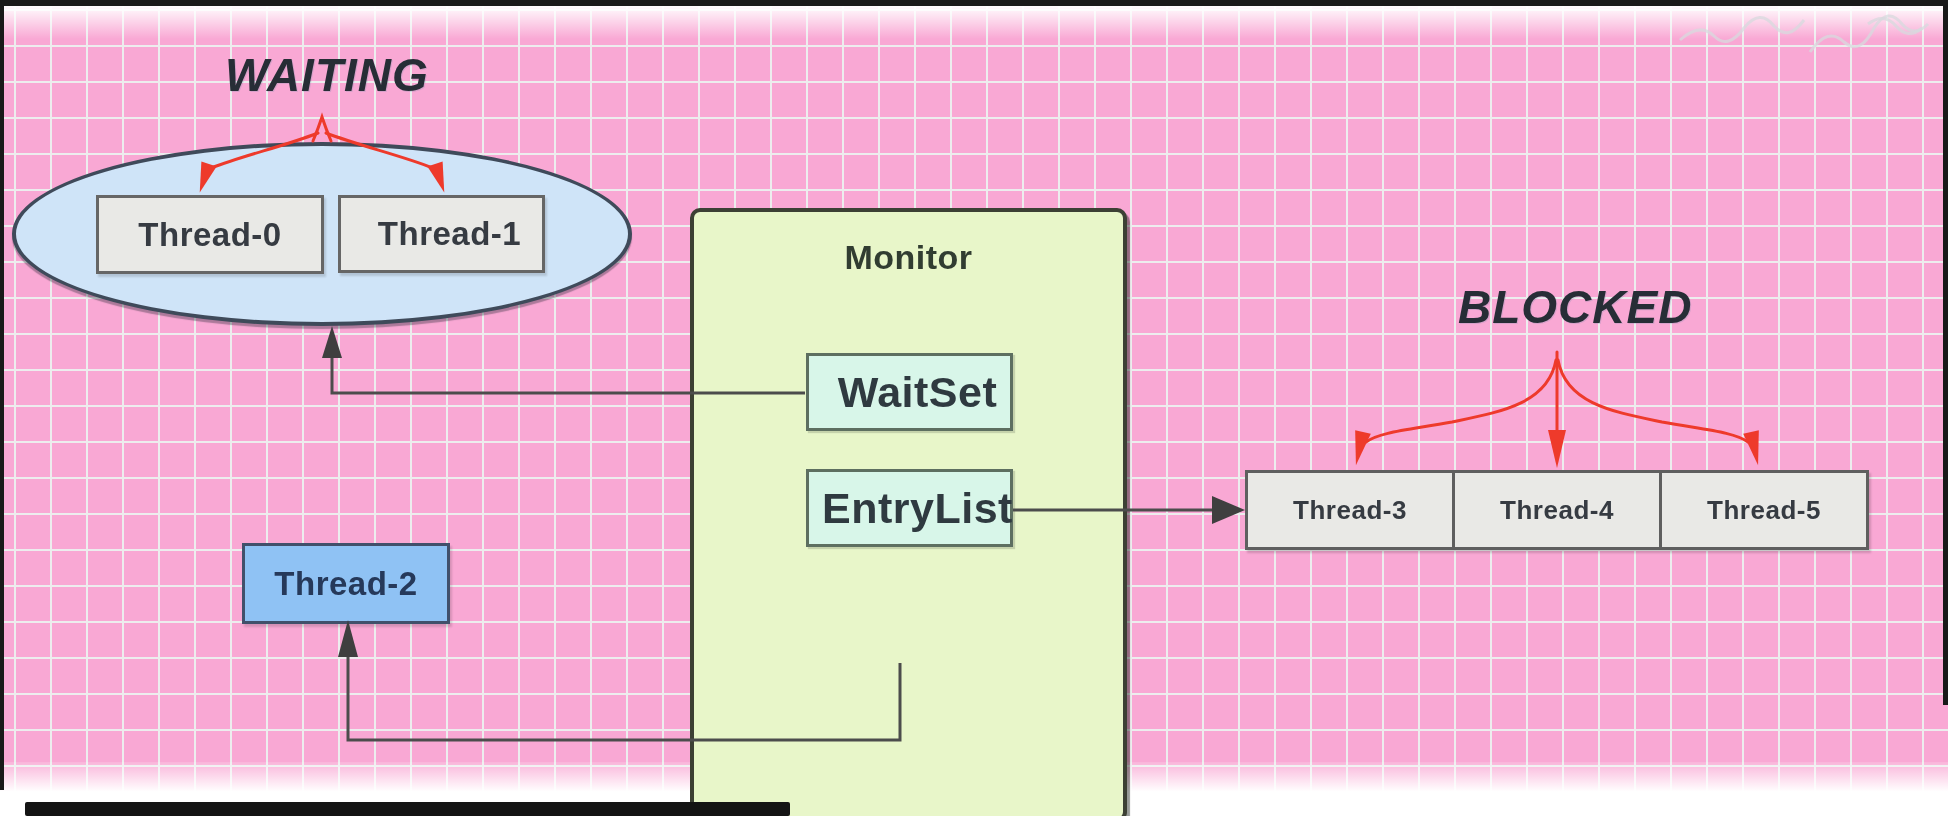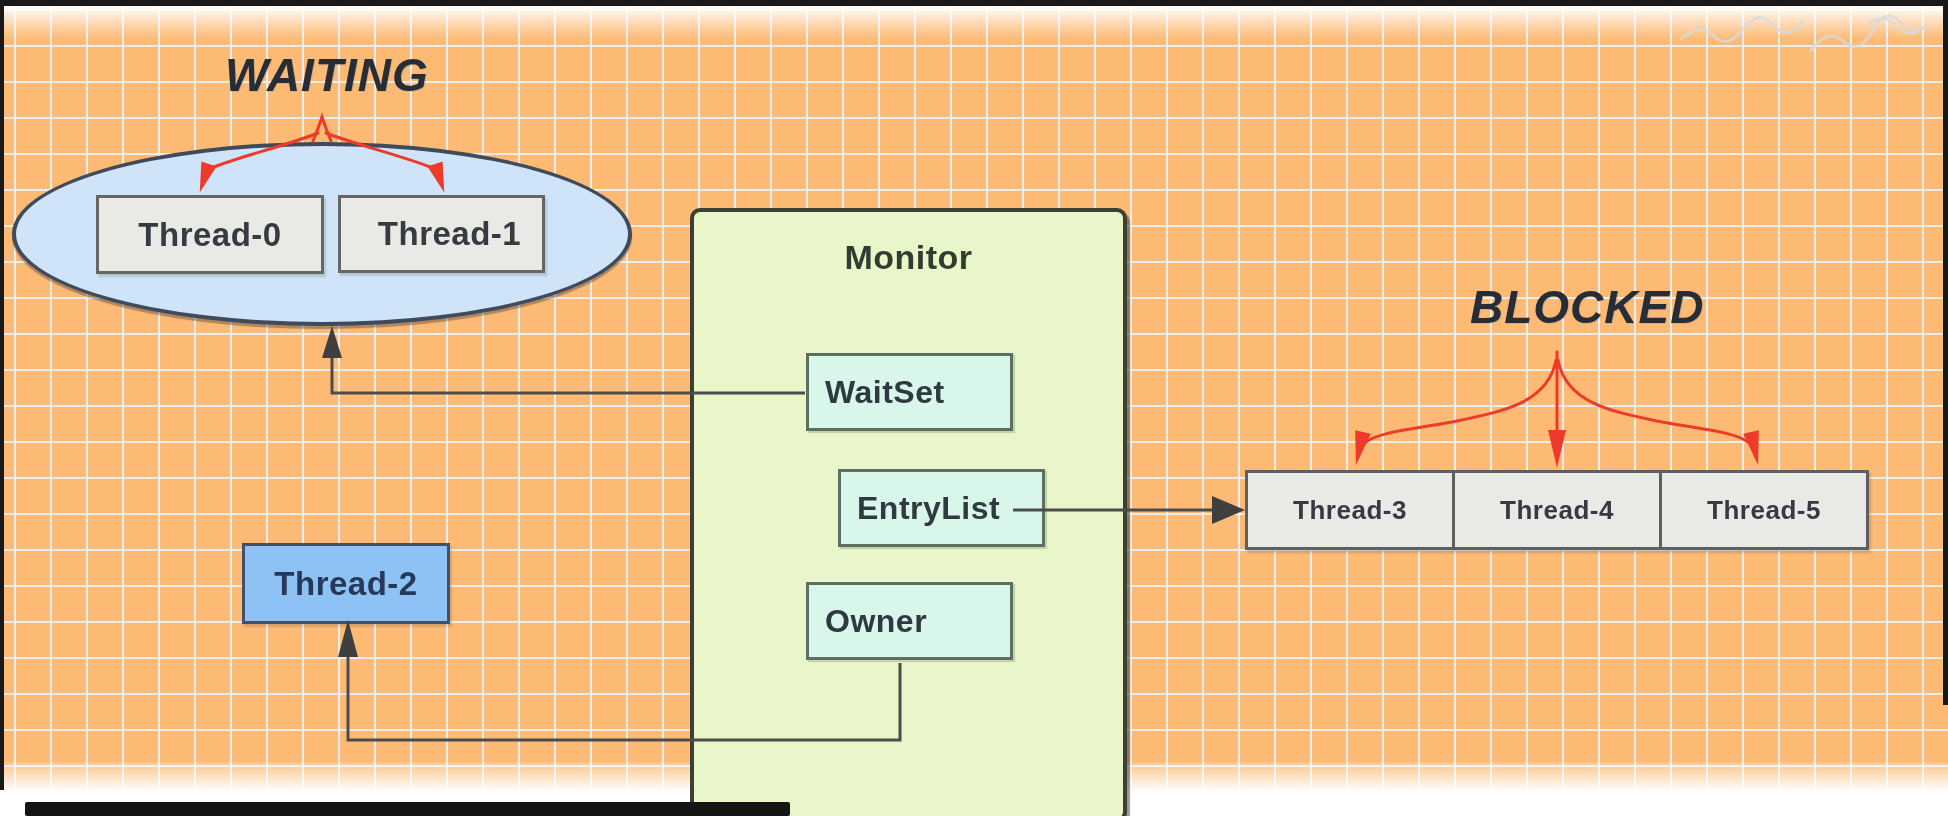--- a/index.html
+++ b/index.html
@@ -15,21 +15,21 @@
     --thread-gray-fill:#e9e9e6;
     --thread-gray-border:#666666;
     --thread-blue-fill:#8fc2f4;
     --thread-blue-border:#41506b;
     --label-dark:#272d36;
     --grid-line:#ededee;
   }
   html,body{margin:0;padding:0;background:#ffffff;}
   .stage{
     position:relative;width:1948px;height:816px;overflow:hidden;
-    background:#fdba74;
+    background:#f9a8d4;
     font-family:"Liberation Sans", sans-serif;
   }
   .grid{
     position:absolute;left:0;top:0;right:0;bottom:0;
     background-image:
       linear-gradient(var(--grid-line) 2px, transparent 2px),
       linear-gradient(90deg, var(--grid-line) 2px, transparent 2px);
     background-size:36px 36px;
     background-position:14px 9px;
   }
@@ -41,21 +41,21 @@
   .frame-left{position:absolute;left:0;top:0;width:4px;height:790px;background:#191919;}
   .frame-right{position:absolute;right:0;top:0;width:5px;height:705px;background:#191919;}
   .bottom-bar{position:absolute;left:25px;top:802px;width:765px;height:14px;background:#141414;border-radius:2px;}
 
   .state-label{
     position:absolute;font-weight:700;font-style:italic;font-size:46px;
     color:var(--label-dark);letter-spacing:1px;white-space:nowrap;
     text-shadow:1px 1px 0 rgba(120,140,170,0.25);
   }
   #waiting-label{left:225px;top:48px;}
-  #blocked-label{left:1458px;top:280px;margin-left:12px;}
+  #blocked-label{left:1458px;top:280px;}
 
   .wait-ellipse{
     position:absolute;left:12px;top:142px;width:620px;height:184px;
     background:var(--ellipse-fill);
     border:4px solid var(--ellipse-border);
     border-radius:50%;
     box-shadow:0 3px 1px rgba(30,35,45,0.35);
     box-sizing:border-box;
   }
   .tbox{
@@ -78,28 +78,28 @@
     border:4px solid var(--monitor-border);border-radius:10px;
     box-shadow:3px 4px 1px rgba(25,30,25,0.45);
     box-sizing:border-box;
   }
   .monitor-title{
     position:absolute;left:0;top:26px;width:100%;text-align:center;
     font-weight:700;font-size:34px;color:#313d31;letter-spacing:0.5px;
   }
   .slot{
     position:absolute;left:112px;width:207px;height:78px;
-    display:flex;align-items:center;box-sizing:border-box;
+    display:flex;align-items:center;justify-content:center;box-sizing:border-box;
     background:var(--slot-fill);border:3px solid var(--slot-border);
-    font-weight:700;font-size:32px;color:#2f3a40;letter-spacing:0.5px;
+    font-weight:700;font-size:43px;color:#2f3a40;letter-spacing:0.5px;
     box-shadow:2px 2px 1px rgba(40,50,40,0.18);
     padding-left:16px;
   }
   #slot-waitset{top:141px;}
-  #slot-entrylist{top:257px;margin-left:32px;}
+  #slot-entrylist{top:257px;}
   #slot-owner{top:370px;}
 
   .blocked-row{
     position:absolute;left:1245px;top:470px;width:624px;height:80px;
     display:flex;box-sizing:border-box;border:3px solid #5f5f5f;
     background:var(--thread-gray-fill);
     box-shadow:2px 3px 2px rgba(0,0,0,0.16);
   }
   .blocked-cell{
     flex:1;display:flex;align-items:center;justify-content:center;
@@ -135,23 +135,20 @@
   </div>
 
   <div class="monitor">
     <div class="monitor-title">Monitor</div>
     <div id="slot-waitset" class="slot">
       <span>WaitSet</span>
     </div>
     <div id="slot-entrylist" class="slot">
       <span>EntryList</span>
     </div>
-    <div id="slot-owner" class="slot">
-      <span>Owner</span>
-    </div>
   </div>
 
   <div id="thread2" class="tbox">
     <span>Thread-2</span>
   </div>
 
   <div id="blocked-label" class="state-label">BLOCKED</div>
 
   <div class="blocked-row">
     <div class="blocked-cell">

